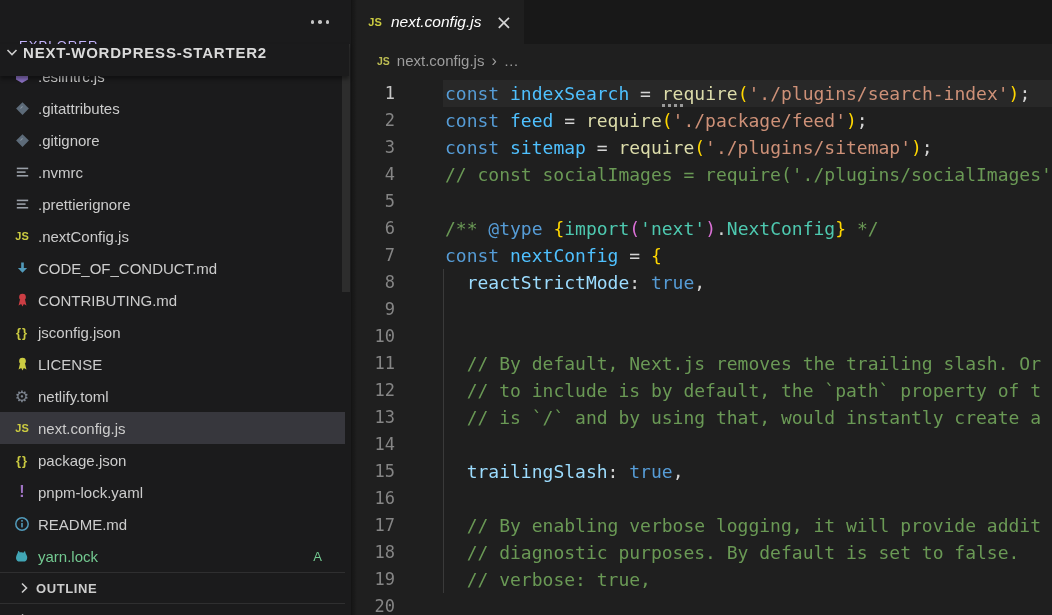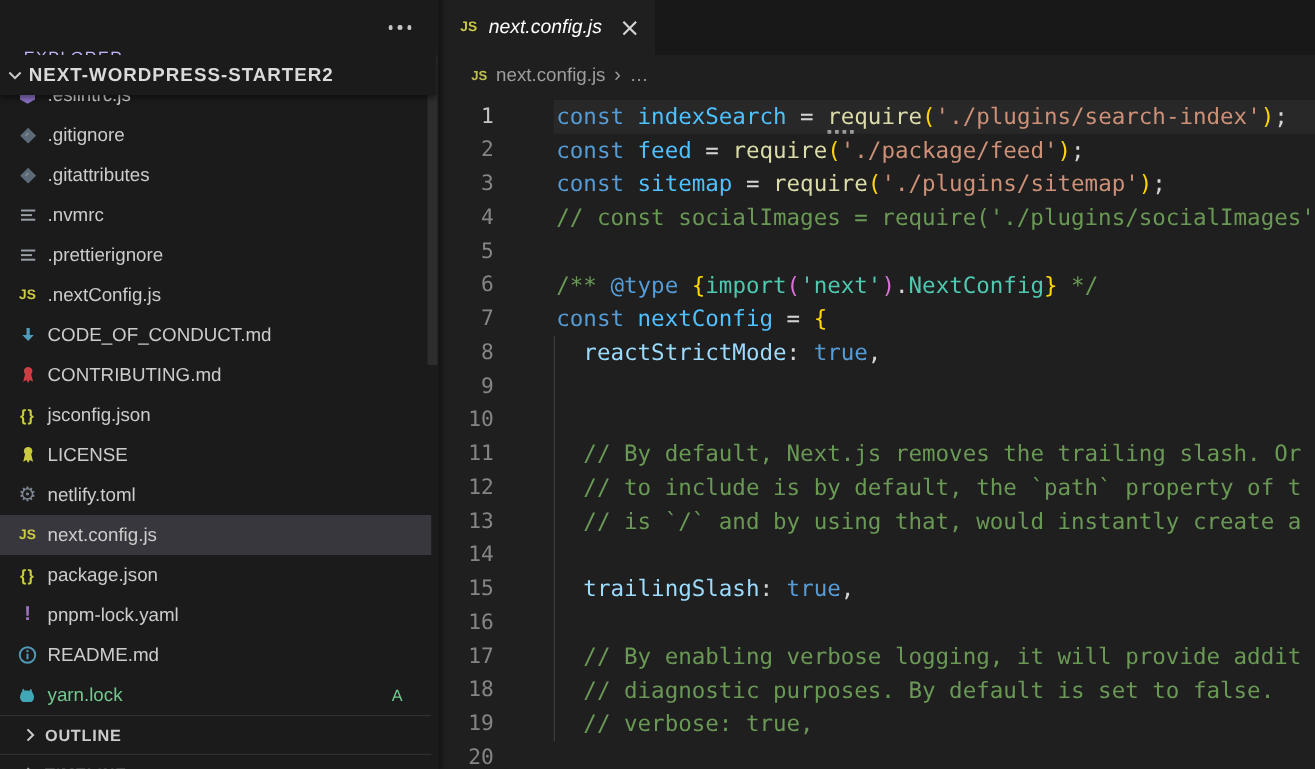--- a/index.html
+++ b/index.html
@@ -15,21 +15,21 @@
   .more-btn{margin-left:auto;display:flex;gap:4px;align-items:center;cursor:pointer;padding:4px;}
   .more-btn i{width:3.5px;height:3.5px;border-radius:50%;background:#c5c5c5;display:block;}
   .tree{position:absolute;top:60px;left:0;width:345px;}
   .row{height:32px;display:flex;align-items:center;padding-left:13px;color:#cccccc;font-size:15px;cursor:pointer;}
   .row.sel{background:#37373d;}
   .row .ic{flex:none;width:18px;height:18px;display:flex;align-items:center;justify-content:center;margin-right:7px;}
   .row .lbl{white-space:nowrap;}
   .row.added .lbl{color:#73c991;}
   .badge{margin-left:auto;margin-right:23px;color:#73c991;font-size:13px;}
   .folder-row{position:absolute;top:44px;left:0;width:345px;height:32px;background:#1b1b1c;z-index:3;
-    display:flex;align-items:center;padding-left:4px;box-shadow:0 3px 4px rgba(0,0,0,.4);cursor:pointer;}
+    display:flex;padding-left:4px;box-shadow:0 3px 4px rgba(0,0,0,.4);cursor:pointer;}
   .folder-row .lbl{color:#dadada;font-weight:bold;font-size:15px;letter-spacing:0.8px;margin-left:3px;white-space:nowrap;}
   .sections{position:absolute;top:572px;left:0;width:345px;}
   .section{height:30px;display:flex;align-items:center;padding-left:16px;border-top:1px solid #2f2f30;cursor:pointer;}
   .section .lbl{color:#cccccc;font-weight:bold;font-size:13px;letter-spacing:0.6px;margin-left:4px;}
   .sb-scrollbar{position:absolute;right:1px;top:44px;width:8px;height:248px;background:rgba(125,125,125,0.18);}
   
   .ic-js{color:#cbcb41;font-weight:bold;font-size:11px;font-family:"Liberation Sans",sans-serif;}
   .ic-braces{color:#cbcb41;font-weight:bold;font-size:13px;letter-spacing:1px;}
   .ic-gear{color:#7d8590;font-size:16px;}
   .ic-excl{color:#a074c4;font-weight:bold;font-size:16px;}
@@ -81,30 +81,30 @@
         </span>
         <span class="lbl">.eslintrc.js</span>
       </div>
       <div class="row">
         <span class="ic">
           <svg width="15" height="15" viewBox="0 0 16 16">
             <path d="M8 1.2 14.8 8 8 14.8 1.2 8Z" fill="#5d6b79"></path>
             <path d="M5.8 8 8 5.8" stroke="#8b99a5" stroke-width="1.1"></path>
           </svg>
         </span>
-        <span class="lbl">.gitignore</span>
+        <span class="lbl">.gitattributes</span>
       </div>
       <div class="row">
         <span class="ic">
           <svg width="15" height="15" viewBox="0 0 16 16">
             <path d="M8 1.2 14.8 8 8 14.8 1.2 8Z" fill="#5d6b79"></path>
             <path d="M5.8 8 8 5.8" stroke="#8b99a5" stroke-width="1.1"></path>
           </svg>
         </span>
-        <span class="lbl">.gitattributes</span>
+        <span class="lbl">.gitignore</span>
       </div>
       <div class="row">
         <span class="ic">
           <svg width="15" height="14" viewBox="0 0 16 16">
             <rect x="1.5" y="3" width="13" height="1.8" fill="#9aa0a8"></rect>
             <rect x="1.5" y="7.2" width="10" height="1.8" fill="#9aa0a8"></rect>
             <rect x="1.5" y="11.4" width="13" height="1.8" fill="#9aa0a8"></rect>
           </svg>
         </span>
         <span class="lbl">.nvmrc</span>

